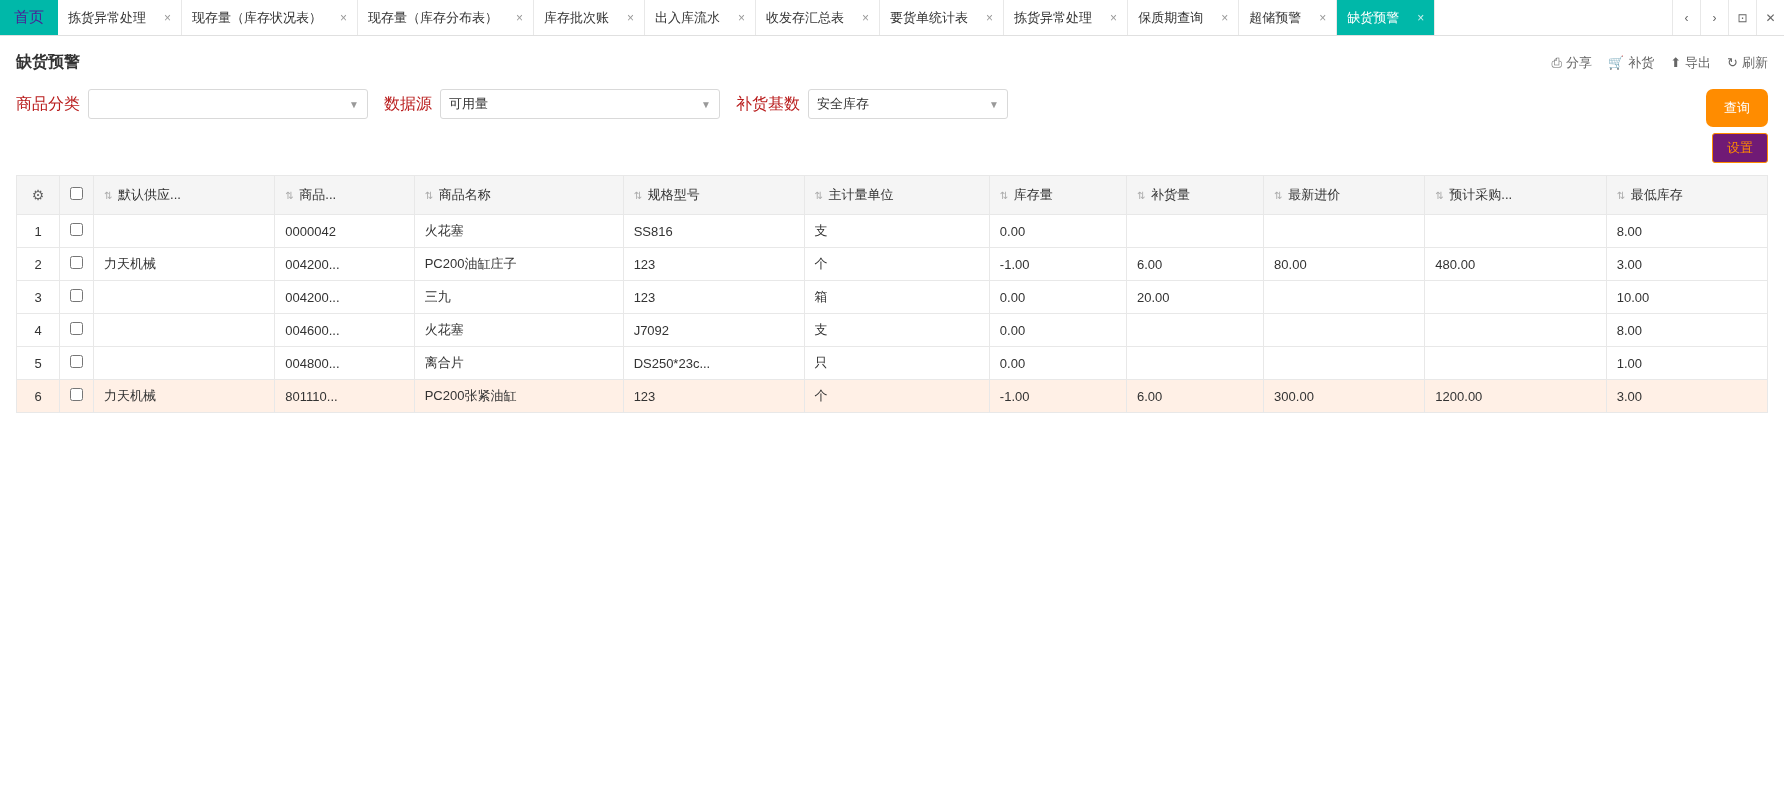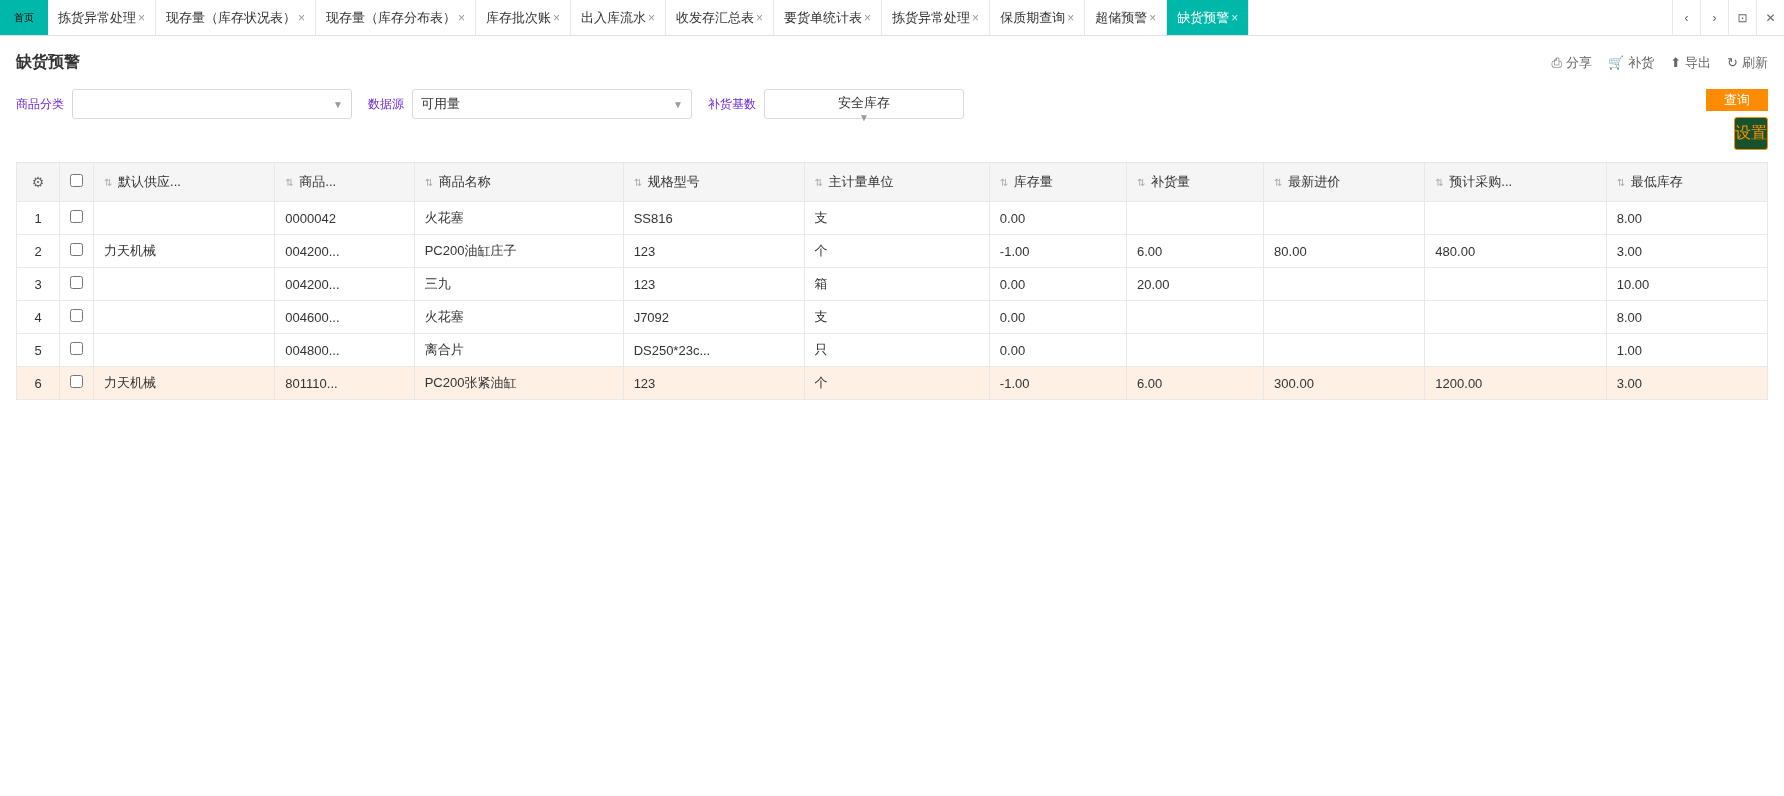--- a/index.html
+++ b/index.html
@@ -17,42 +17,42 @@
     .nav-tab {
       display: flex;
       align-items: center;
       padding: 16px 10px;
       height: 100%;
       white-space: nowrap;
       cursor: pointer;
       font-size: 13px;
       color: #333;
       border-right: 1px solid #e8e8e8;
-      gap: 0;
+      gap: 16px;
       flex-shrink: 0;
     }
     .nav-tab.active {
       background: #00b8a9;
       color: #fff;
     }
     .nav-tab .close-x {
       font-size: 12px;
       color: #999;
       cursor: pointer;
       margin-left: 2px;
     }
     .nav-tab.active .close-x { color: rgba(255,255,255,0.8); }
     .nav-home {
       padding: 0 14px;
       height: 100%;
       display: flex;
       align-items: center;
       background: #00b8a9;
-      color: #000000;
-      font-size: 10px;
+      color: #4c1d95;
+      font-size: 15px;
       cursor: pointer;
       flex-shrink: 0;
     }
     .nav-arrows {
       display: flex;
       align-items: center;
       margin-left: auto;
       flex-shrink: 0;
     }
     .nav-arrow-btn {
@@ -98,62 +98,62 @@
       color: #666;
       cursor: pointer;
       font-size: 13px;
     }
     .filter-group {
       display: flex;
       align-items: center;
       gap: 8px;
     }
     .filter-label {
-      color: #6d28d9;
-      font-size: 12px;
+      color: #b91c1c;
+      font-size: 16px;
       white-space: nowrap;
     }
     .filter-select {
       display: flex;
       align-items: center;
       border: 1px solid #d9d9d9;
       border-radius: 3px;
       padding: 4px 8px;
       background: #fff;
       cursor: pointer;
       min-width: 160px;
       justify-content: space-between;
       height: 30px;
     }
     .filter-select-wide { min-width: 280px; }
-    .filter-select-medium { min-width: 200px; flex-direction: column; }
+    .filter-select-medium { min-width: 200px; }
     .chevron-down {
       color: #999;
       font-size: 10px;
     }
 
     .query-btn {
       background: #ff8c00;
       color: #fff;
       border: none;
-      border-radius: 0;
-      padding: 2px 18px;
+      border-radius: 7px;
+      padding: 10px 18px;
       cursor: pointer;
       font-size: 13px;
       margin-left: auto;
     }
     .settings-btn {
       display: block;
-      background: #14532d;
+      background: #701a75;
       color: #ff8c00;
       border: 1px solid #ff8c00;
       border-radius: 3px;
-      padding: 5px 0;
-      cursor: pointer;
-      font-size: 16px;
+      padding: 5px 14px;
+      cursor: pointer;
+      font-size: 13px;
       margin-top: 6px;
       margin-left: auto;
     }
 
     .filter-actions {
       display: flex;
       flex-direction: column;
       align-items: flex-end;
       margin-left: auto;
     }

